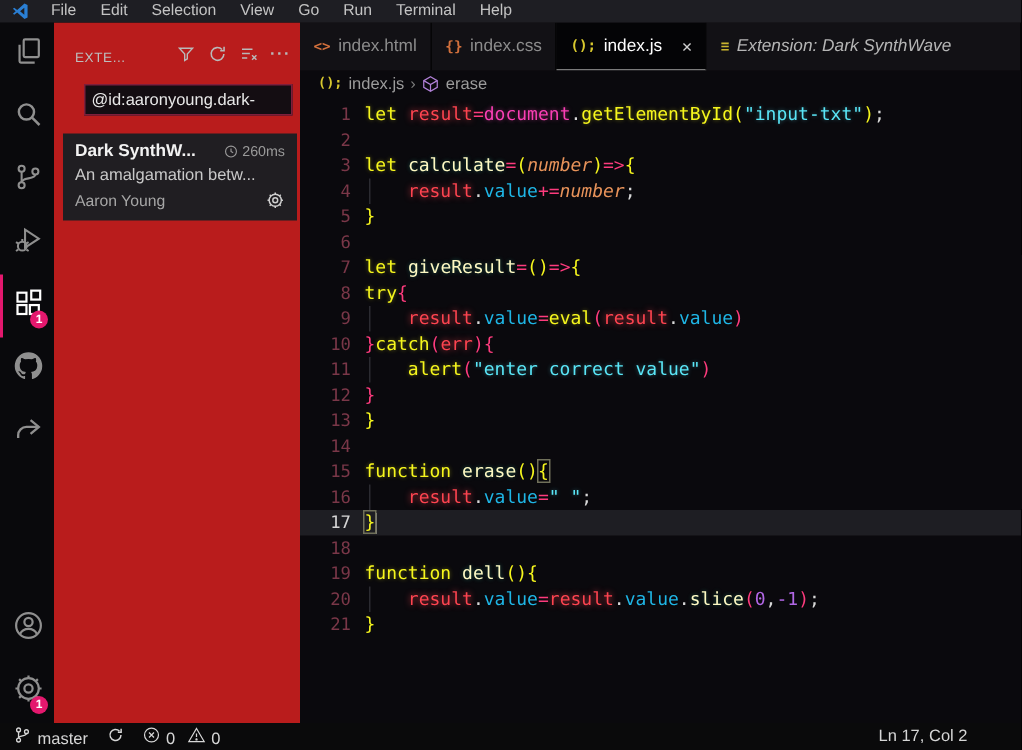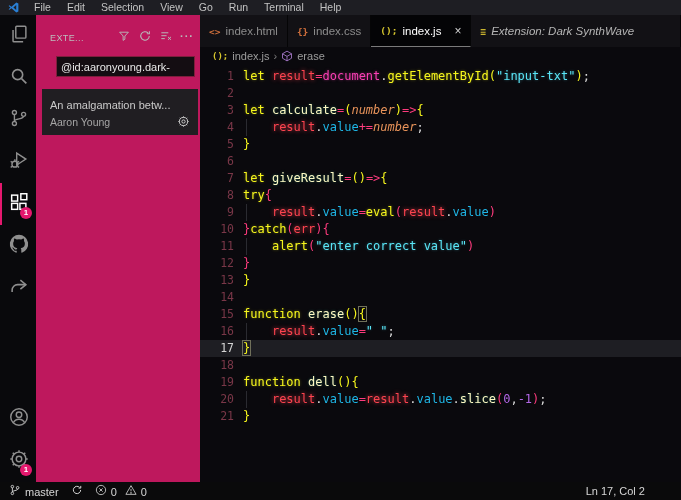--- a/index.html
+++ b/index.html
@@ -22,21 +22,21 @@
   .activitybar { width:36px; background:#09090c; display:flex; flex-direction:column; }
   .act-spacer { flex:1; }
   .act-item { position:relative; width:36px; height:42px; display:flex; align-items:center; justify-content:center;
               color:#8f8f8f; border-left:2px solid transparent; cursor:pointer; }
   .act-item svg { width:22px; height:22px; }
   .act-item.active { color:#ffffff; border-left:2px solid #e4186e; }
   .act-badge { position:absolute; right:4px; bottom:6px; min-width:12px; height:12px; border-radius:7px;
                background:#e4186e; color:#fff; font-size:8px; line-height:12px; text-align:center; font-weight:bold; }
 
   
-  .sidebar { width:164px; background:#be185d; display:flex; flex-direction:column; }
+  .sidebar { width:164px; background:#b91c1c; display:flex; flex-direction:column; }
   .sb-header { height:33px; display:flex; align-items:flex-end; padding:0 6px 5px 14px; }
   .sb-title { font-size:9px; letter-spacing:.4px; color:#bdbdbd; flex:0 0 auto; }
   .sb-actions { margin-left:auto; display:flex; gap:7px; color:#b9b9b9; align-items:center; }
   .sb-actions .sb-act { width:14px; height:14px; display:inline-flex; cursor:pointer; }
   .sb-actions svg { width:14px; height:14px; }
   .sb-more { font-size:11px; font-weight:bold; line-height:10px; letter-spacing:1px; cursor:pointer; }
   .sb-search { margin:8px 5px 0 20px; height:21px; background:#140d12; border:1px solid #7d1f3c;
                color:#e8e8e8; font-size:11px; font-family:"Liberation Sans",sans-serif; padding:0 4px; outline:none; }
   .ext-card { margin:12px 2px 0 6px; background:#201e22; padding:6px 8px 7px 8px; cursor:pointer; }
   .ext-row1 { display:flex; align-items:center; }
@@ -214,20 +214,30 @@
               <svg viewBox="0 0 24 24" fill="none" stroke="currentColor" stroke-width="1.7">
                 <path d="M4 6.5h12 M4 11.5h9 M4 16.5h6"></path>
                 <path d="M15.5 13.5l5 5 M20.5 13.5l-5 5"></path>
               </svg>
             </span>
             <span class="sb-more">···</span>
           </div>
       </div>
       <input class="sb-search" value="@id:aaronyoung.dark-" style="">
       <div class="ext-card">
+        <div class="ext-row1">
+          <span class="ext-name">Dark SynthW...</span>
+          <span class="ext-time">
+            <svg viewBox="0 0 16 16" fill="none" stroke="currentColor" stroke-width="1.2">
+                <circle cx="8" cy="8" r="5.8"></circle>
+                <path d="M8 4.8V8l2.3 1.4"></path>
+              </svg>
+            <span>260ms</span>
+          </span>
+        </div>
         <div class="ext-desc">An amalgamation betw...</div>
         <div class="ext-row3">
           <span class="ext-author">Aaron Young</span>
           <span class="ext-gear">
             <svg viewBox="0 0 24 24" fill="none" stroke="currentColor" stroke-width="1.8">
                 <circle cx="12" cy="12" r="3"></circle>
                 <circle cx="12" cy="12" r="7.5"></circle>
                 <path d="M12 2.5V4.5 M12 19.5v2 M2.5 12h2 M19.5 12h2 M5.2 5.2l1.5 1.5 M17.3 17.3l1.5 1.5 M5.2 18.8l1.5-1.5 M17.3 6.7l1.5-1.5"></path>
               </svg>
           </span>

